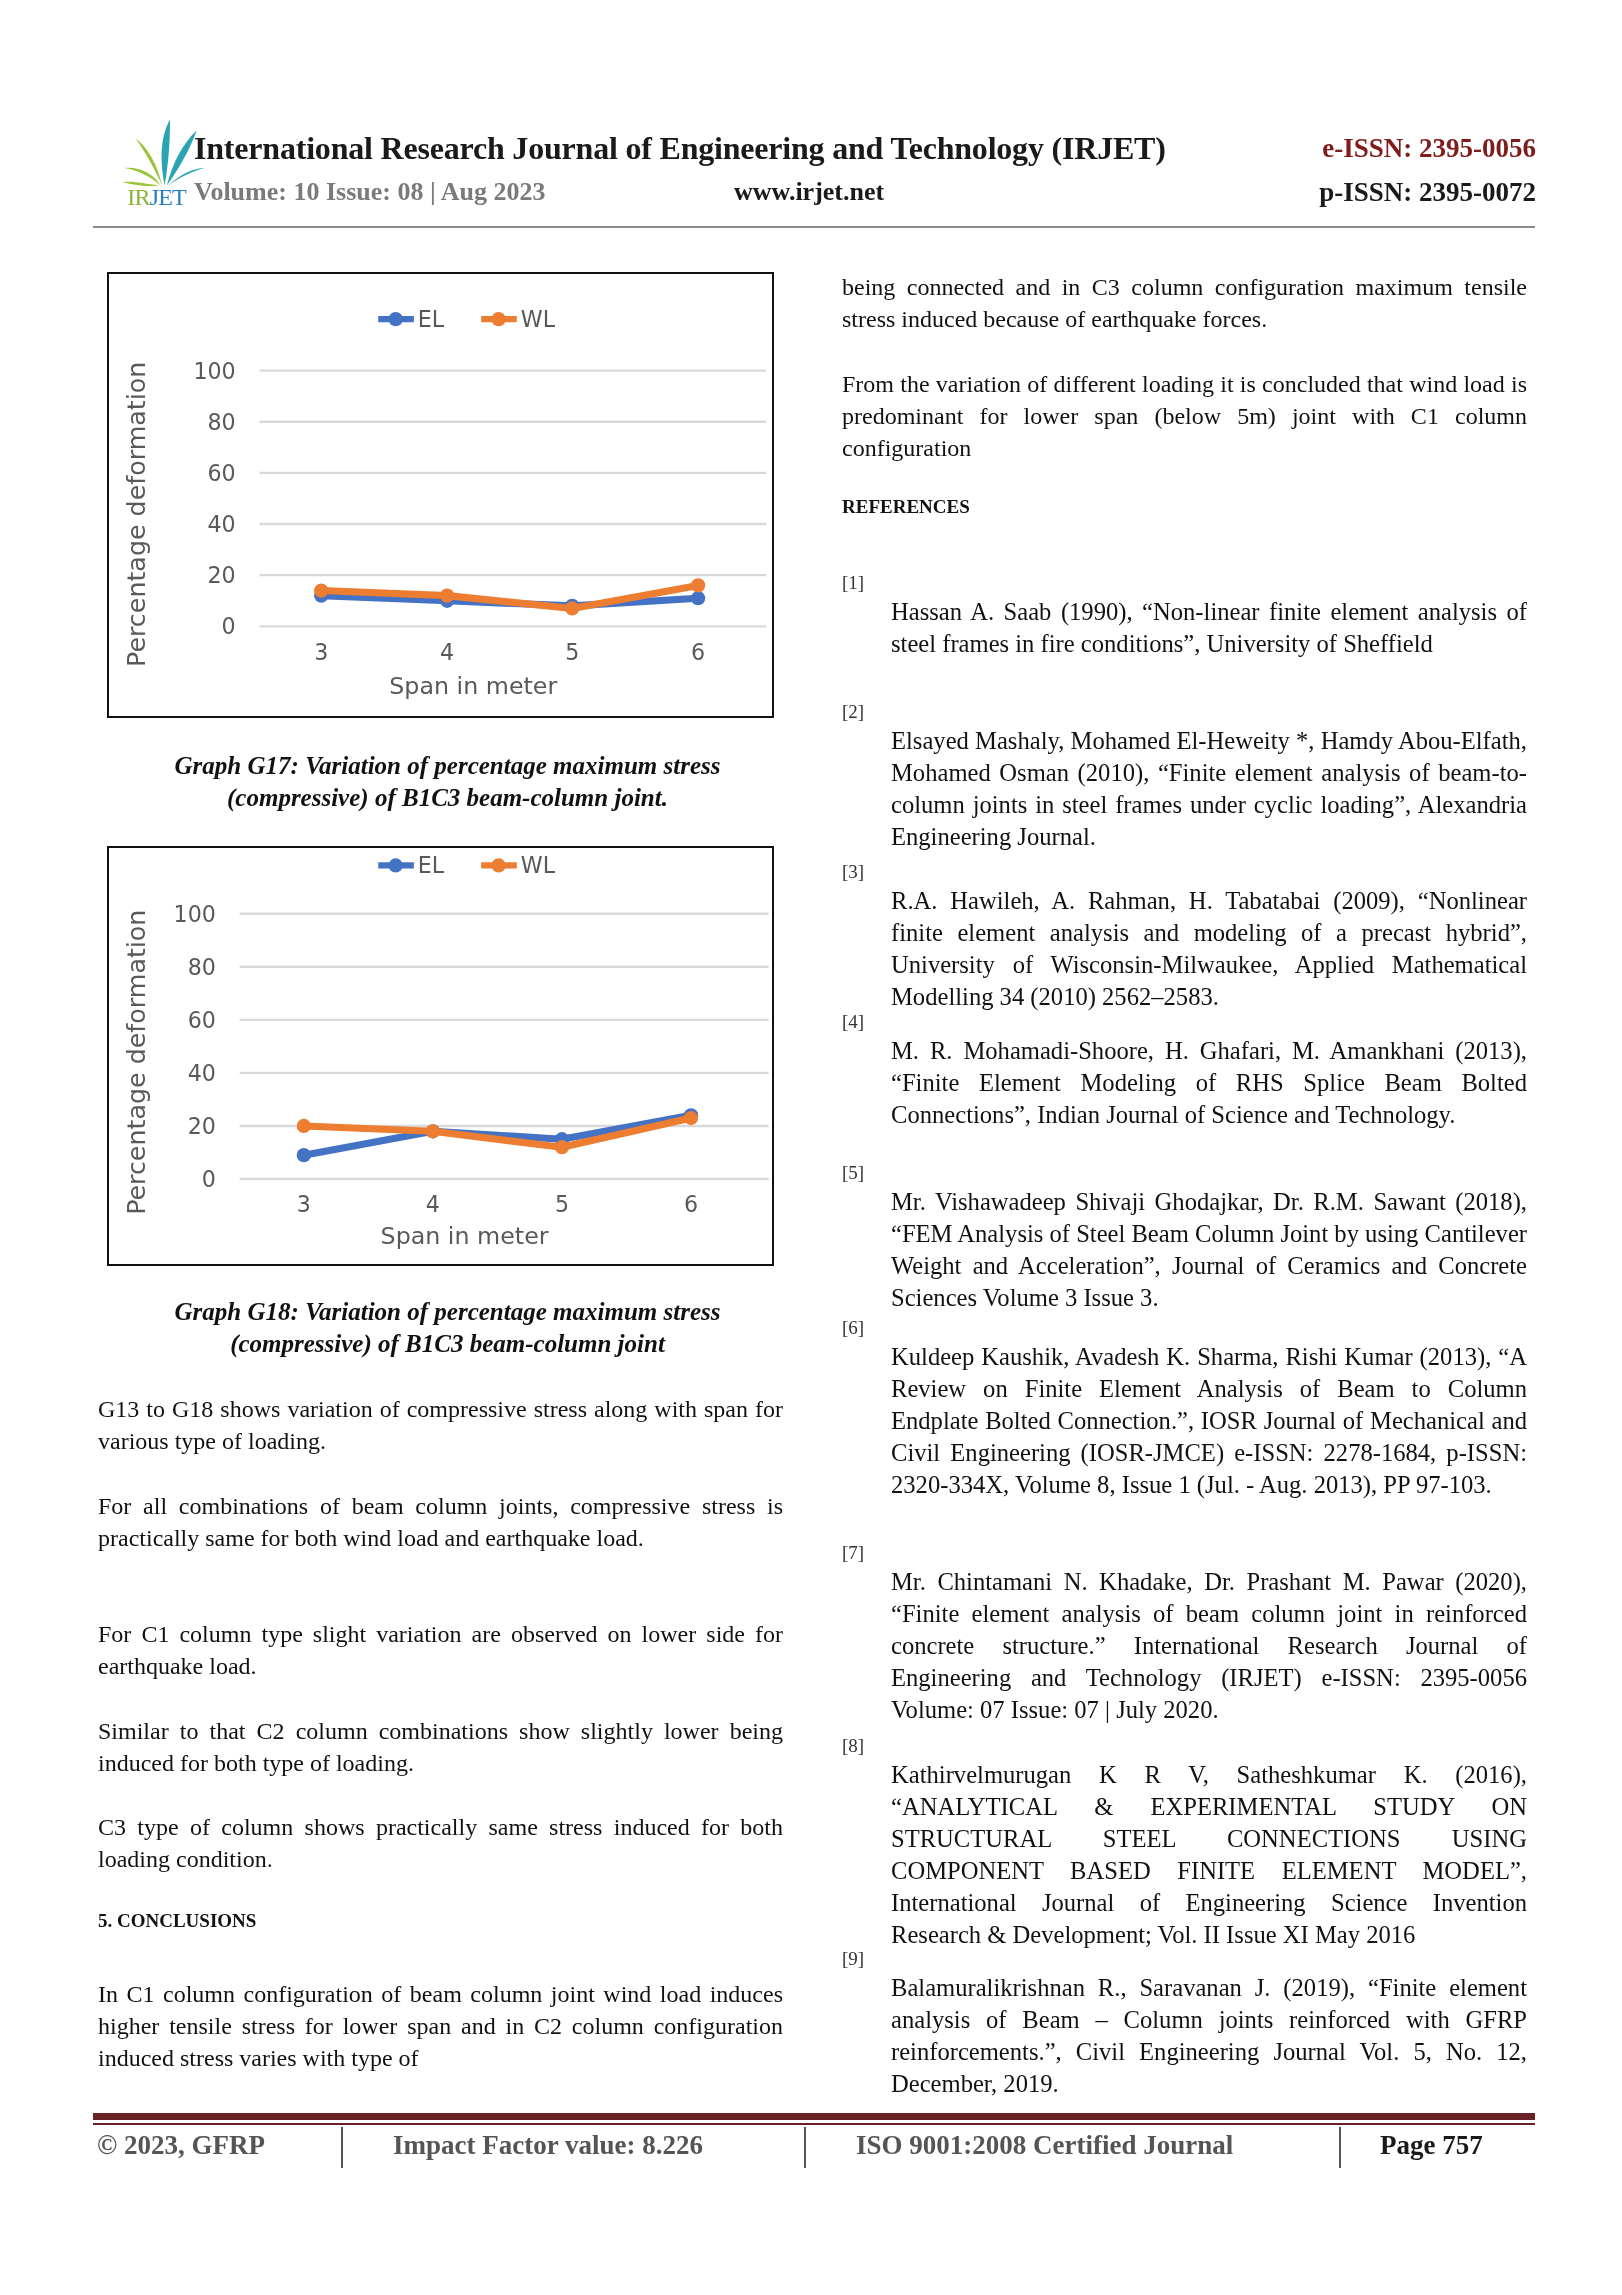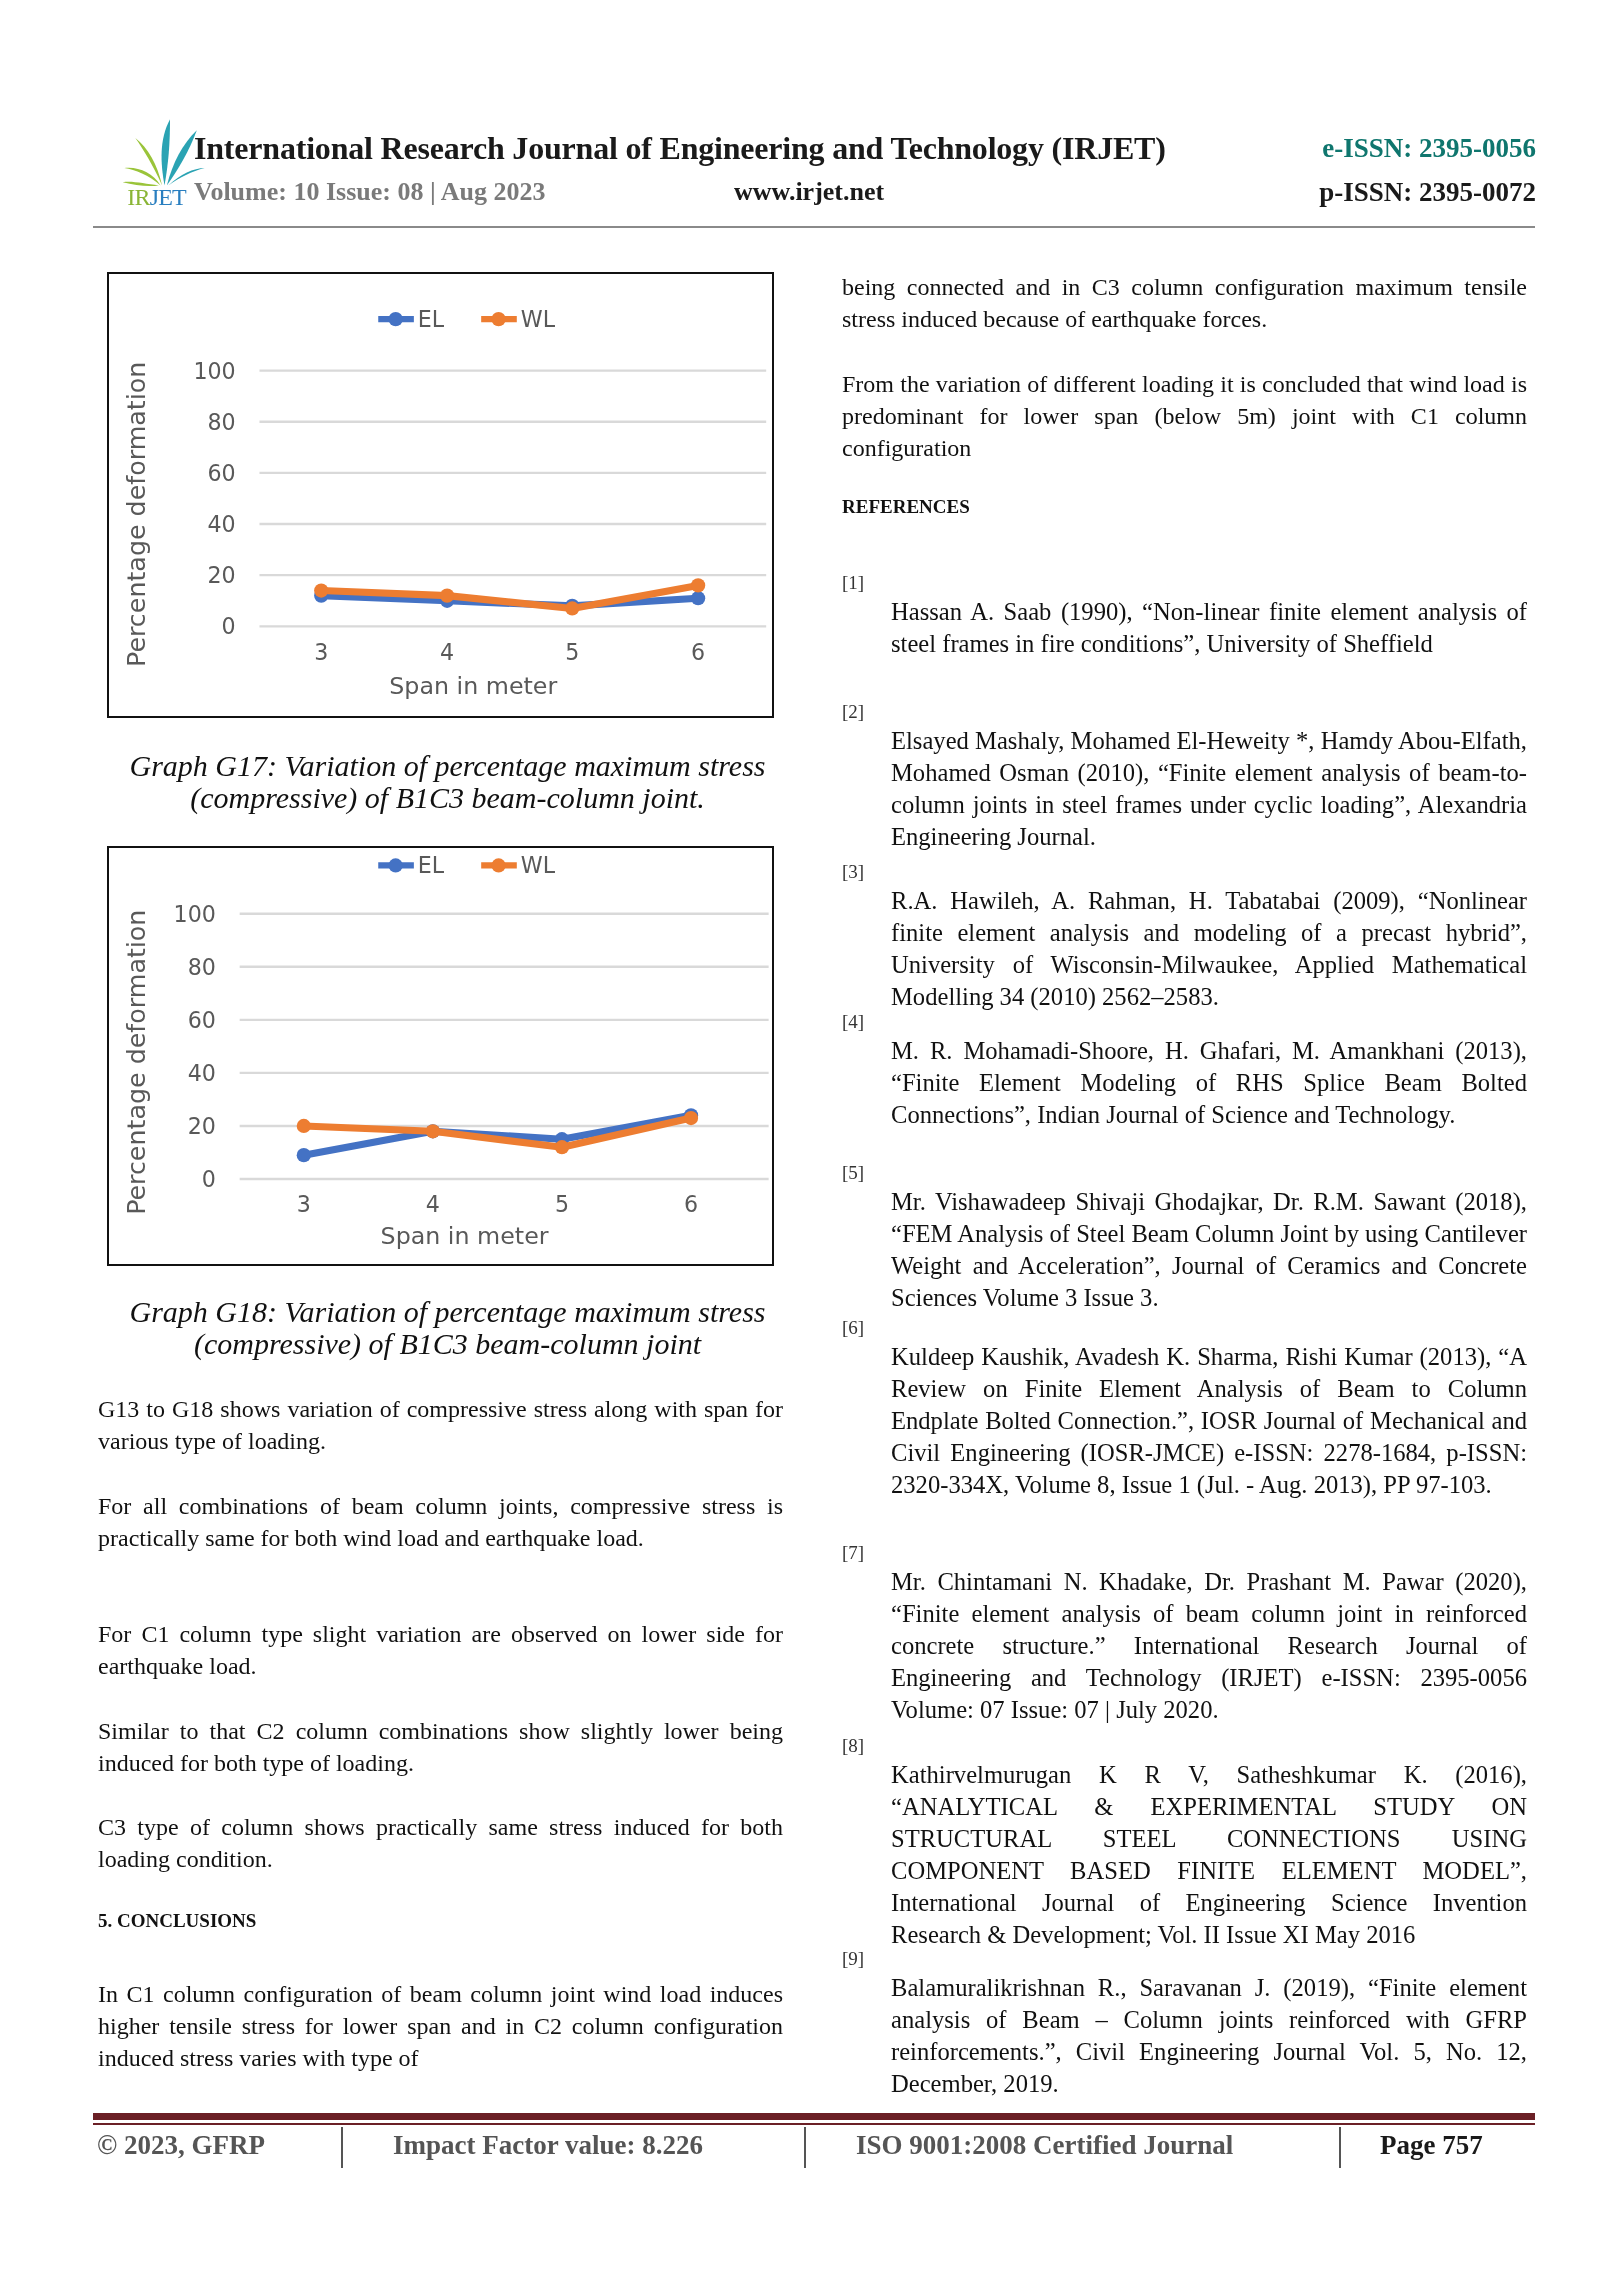--- a/index.html
+++ b/index.html
@@ -5,32 +5,32 @@
   html, body { margin:0; padding:0; background:#ffffff; }
   body { width:1623px; height:2295px; position:relative; font-family:"Liberation Serif","DejaVu Serif",serif; color:#111; overflow:hidden; }
   .abs { position:absolute; }
 
   
   .logo { left:93px; top:116px; width:87px; height:95px;margin-left:28px; }
   .logo-text { position:absolute; left:6.3px; bottom:0; font-family:"Liberation Serif",serif; font-size:24px; letter-spacing:-0.8px; }
   .logo-text .ir { color:#8ab536; }
   .logo-text .jet { color:#2a7fc0; }
   .hdr-title { left:194px; top:130px; font-size:32px; font-weight:bold; color:#1a1a1a; letter-spacing:-0.2px; white-space:nowrap; }
-  .hdr-eissn { right:87px; top:133px; font-size:27px; font-weight:bold; color:#0f766e; white-space:nowrap; }
+  .hdr-eissn { right:87px; top:133px; font-size:27px; font-weight:bold; color:#7f1d1d; white-space:nowrap; }
   .hdr-vol { left:194px; top:177px; font-size:26px; font-weight:bold; color:#7a7a7a; white-space:nowrap; }
   .hdr-web { left:686px; top:177px; font-size:26px; font-weight:bold; color:#1a1a1a; white-space:nowrap;margin-left:48px; }
   .hdr-pissn { right:87px; top:177px; font-size:27px; font-weight:bold; color:#1a1a1a; white-space:nowrap; }
   .hdr-rule { left:93px; top:226px; width:1442px; height:2.4px; background:#8a8a8a; }
 
   
   .chart-frame { position:absolute; border:2.4px solid #111; background:#fff; box-sizing:border-box; }
   .chart-frame svg { position:absolute; left:0; top:0; }
 
   
-  .caption { position:absolute; left:103px; width:689px; text-align:center; font-style:italic; font-weight:normal; font-size:30px; line-height:32px; }
+  .caption { position:absolute; left:103px; width:689px; text-align:center; font-style:italic; font-weight:bold; font-size:25px; line-height:32px; }
 
   
   .para { position:absolute; font-size:24px; line-height:32px; text-align:justify; }
   .left-col { left:98px; width:685px; }
   .right-col { left:842px; width:685px; }
   .heading { position:absolute; font-size:19px; font-weight:bold; }
 
   
   .ref { position:absolute; left:842px; width:685px; font-size:24.6px; line-height:32px; }
   .ref-num { position:absolute; left:0; top:3.2px; font-size:19px; color:#333; }

